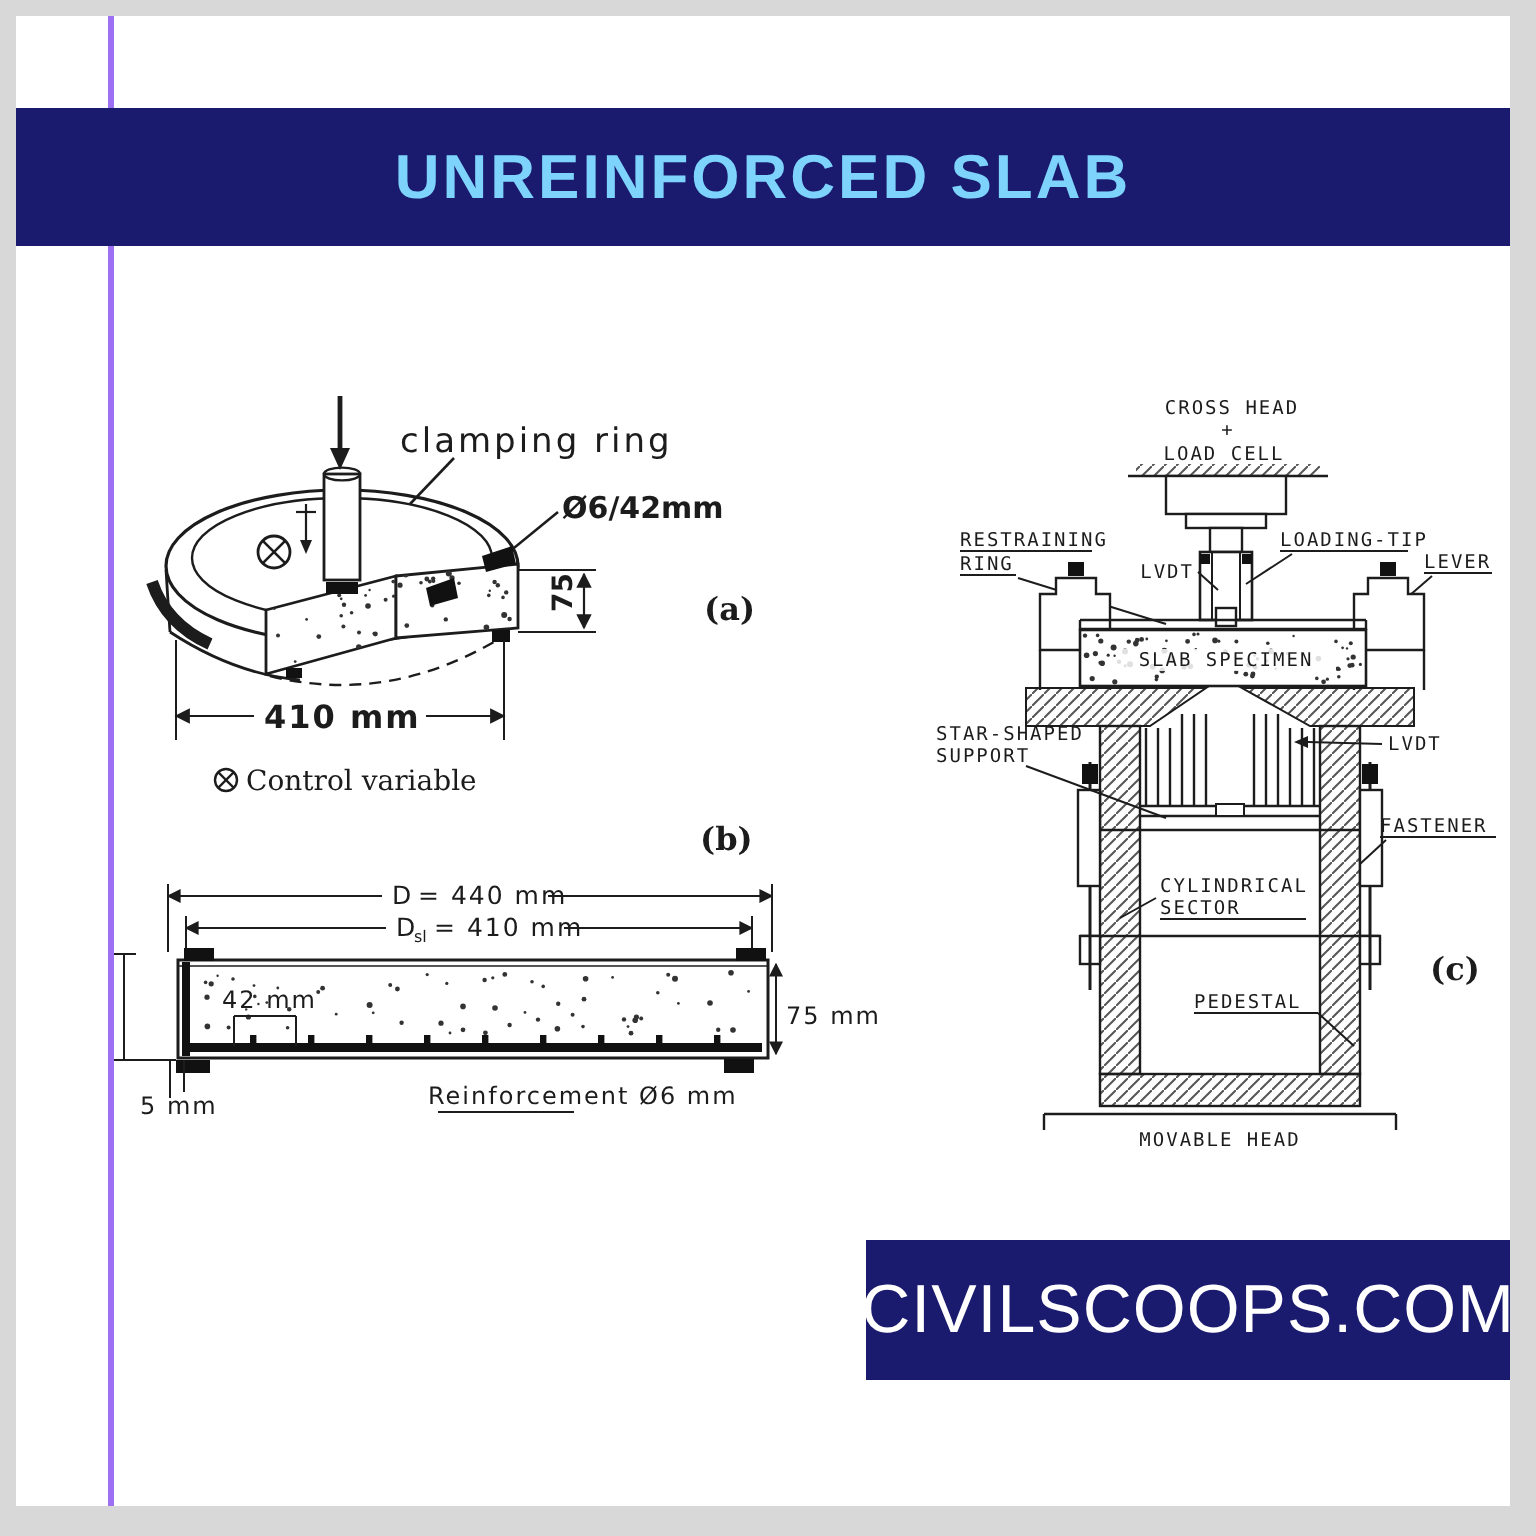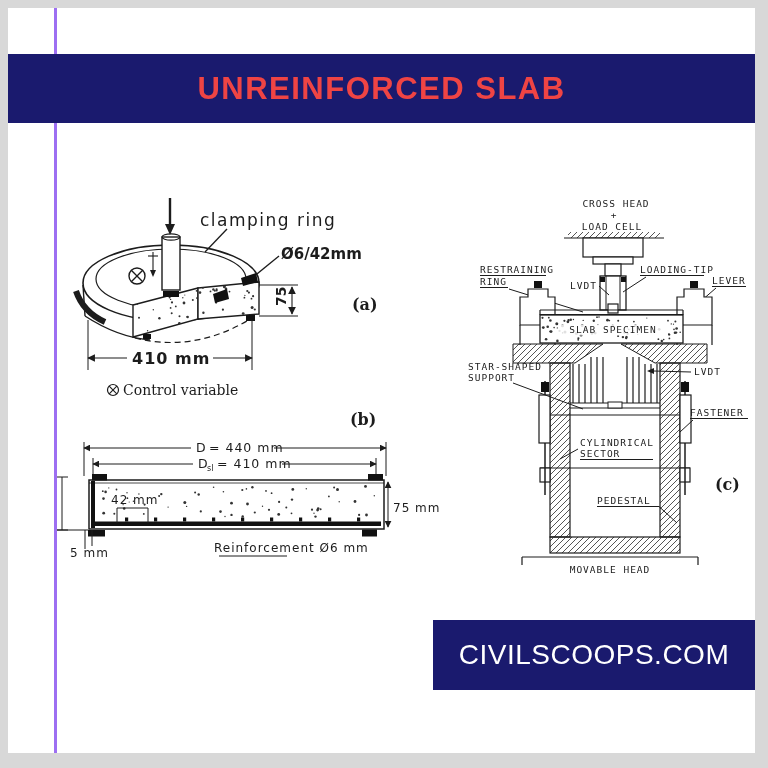--- a/index.html
+++ b/index.html
@@ -2,24 +2,24 @@
 <html><head>
 <meta charset="utf-8">
 <style>
   html,body{margin:0;padding:0;}
   body{width:768px;height:768px;background:#d8d8d8;font-family:"Liberation Sans",sans-serif;}
   .stage{position:relative;width:768px;height:768px;background:#d8d8d8;overflow:hidden;}
   .page{position:absolute;left:8px;top:8px;width:747px;height:745px;background:#ffffff;}
   .vrule{position:absolute;left:46px;top:0;width:3px;height:745px;z-index:1;}
   .banner{position:absolute;left:0;top:46px;width:747px;height:69px;z-index:2;
           display:flex;align-items:center;justify-content:center;}
-  .banner span{color:#ef4444;font-weight:bold;font-size:31px;letter-spacing:1.5px;}
+  .banner span{color:#7dd3fc;font-weight:bold;font-size:31px;letter-spacing:1.5px;}
   .badge{position:absolute;left:425px;top:612px;width:322px;height:70px;z-index:2;
          display:flex;align-items:center;justify-content:center;}
-  .badge span{color:#fff;font-size:28px;letter-spacing:0.5px;font-weight:400;}
+  .badge span{color:#fff;font-size:34px;letter-spacing:0.5px;font-weight:400;}
   svg{position:absolute;overflow:visible;}
   #figA{left:47px;top:180px;width:330px;height:212px;}
   #figB{left:32px;top:392px;width:400px;height:165px;}
   #figC{left:442px;top:177px;width:300px;height:395px;}
   svg text{fill:#1c1c1c;font-family:"DejaVu Sans",sans-serif;}
   .eng{font-family:"DejaVu Sans Mono",monospace;font-size:9.5px;letter-spacing:1px;}
   .tag{font-family:"DejaVu Serif",serif;font-weight:bold;font-size:16px;}
   .ser{font-family:"DejaVu Serif",serif;font-size:14px;}
   .dimtxt{font-size:12.5px;letter-spacing:1px;}
   .ln{stroke:#1c1c1c;fill:none;}

